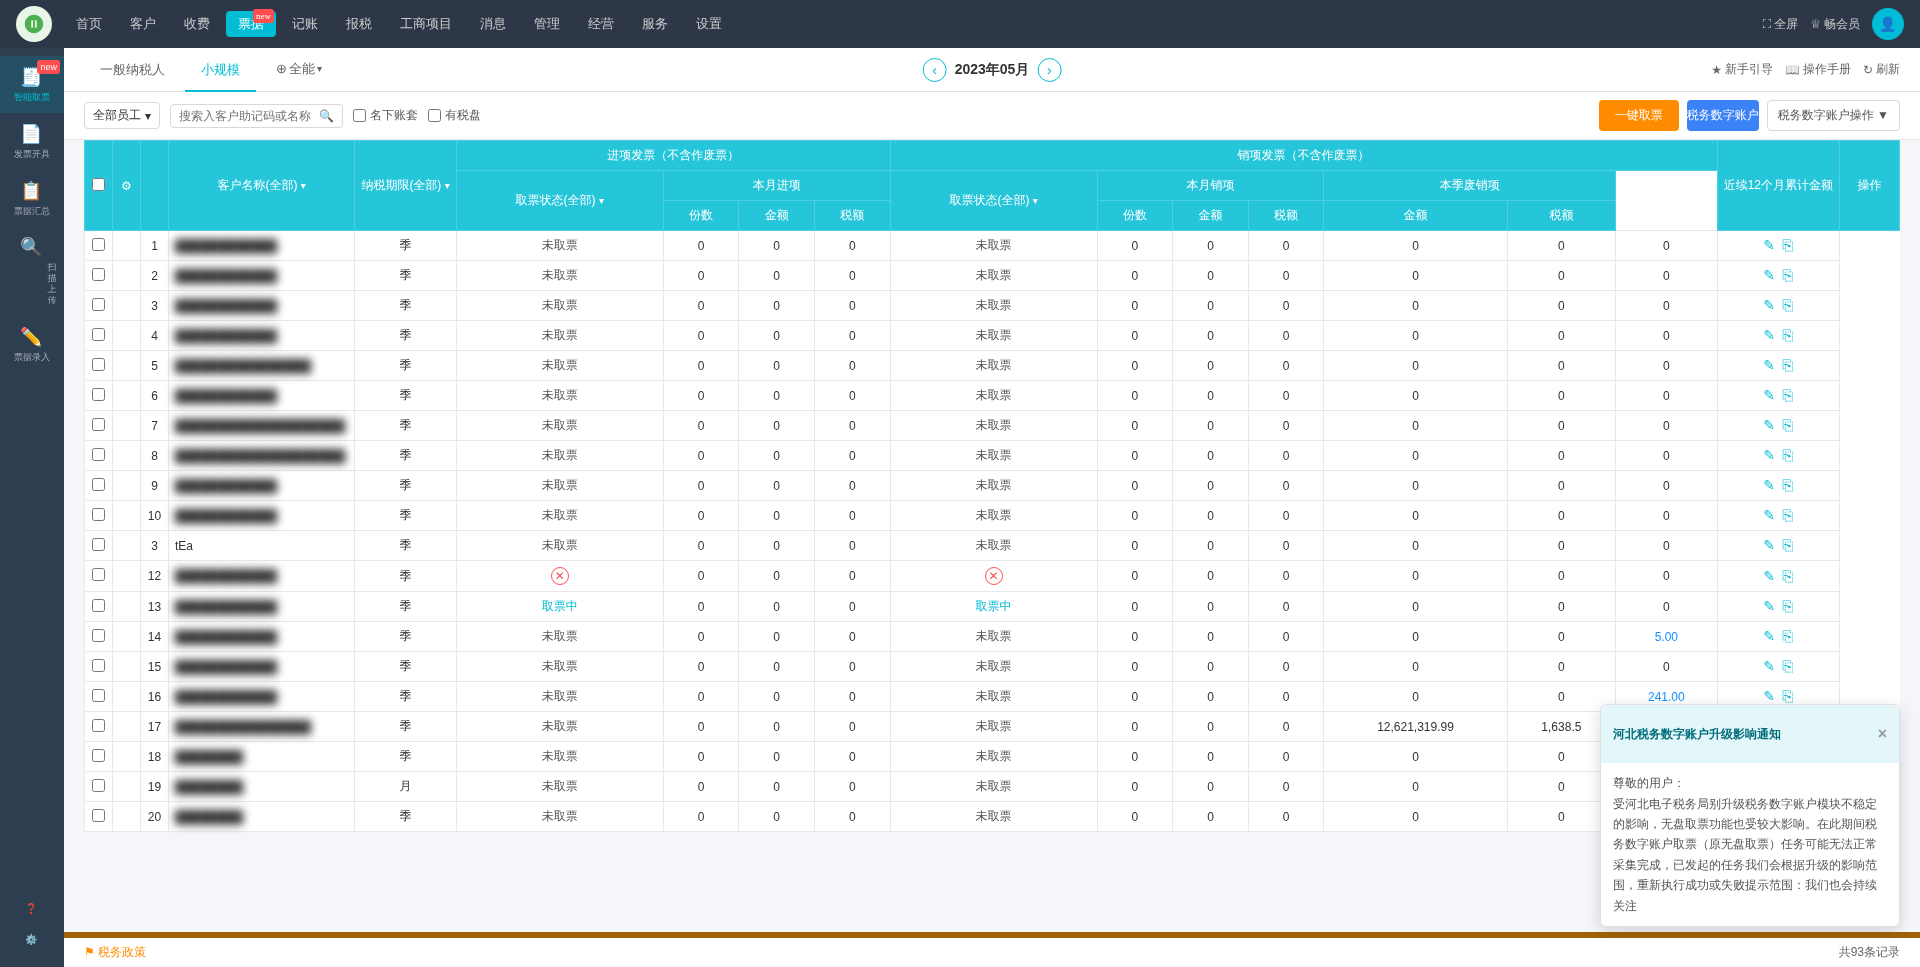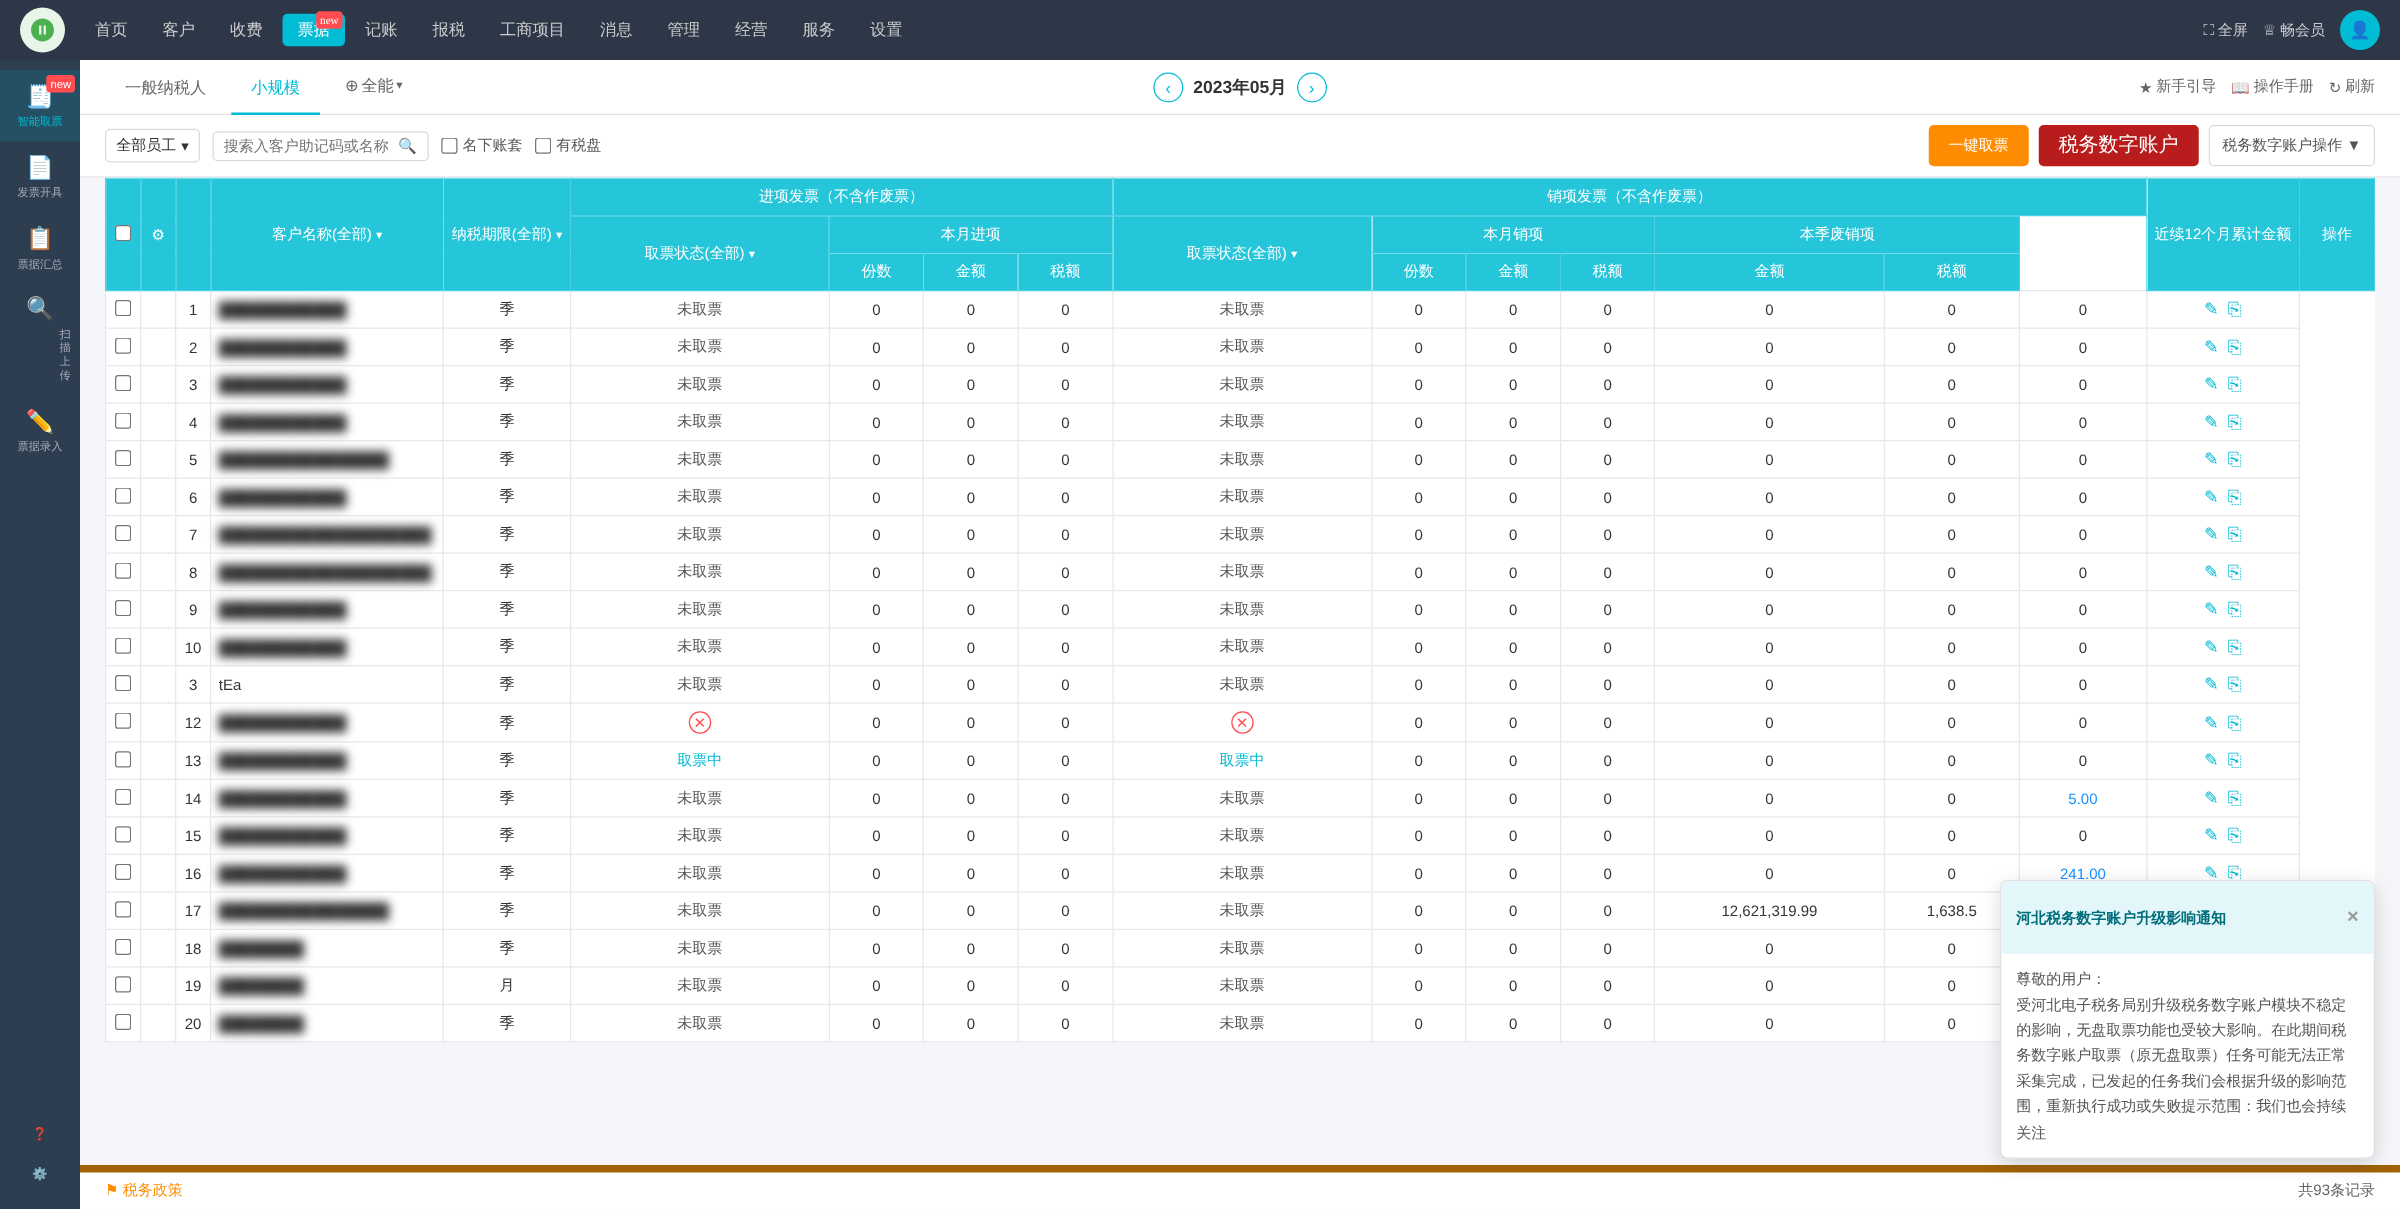--- a/index.html
+++ b/index.html
@@ -156,22 +156,22 @@
     }
     .search-input-wrap .search-icon { color: #999; cursor: pointer; }
     .checkbox-wrap { display: flex; align-items: center; gap: 4px; font-size: 12px; color: #555; cursor: pointer; }
     .checkbox-wrap input { cursor: pointer; }
     .filter-right { margin-left: auto; display: flex; gap: 8px; }
     .btn-orange {
       background: #ff8c00; color: #fff; border: none;
       padding: 6px 16px; border-radius: 4px; cursor: pointer; font-size: 12px;
     }
     .btn-teal {
-      background: #b91c1c; color: #fff; border: none;
-      padding: 6px 16px; border-radius: 4px; cursor: pointer; font-size: 16px;
+      background: #3b82f6; color: #fff; border: none;
+      padding: 6px 0; border-radius: 4px; cursor: pointer; font-size: 12px;
     }
     .btn-outline {
       background: #fff; color: #555; border: 1px solid #d9d9d9;
       padding: 6px 10px; border-radius: 4px; cursor: pointer; font-size: 12px;
       display: flex; align-items: center; gap: 4px;
     }
 
     
     .table-container {
       flex: 1;

